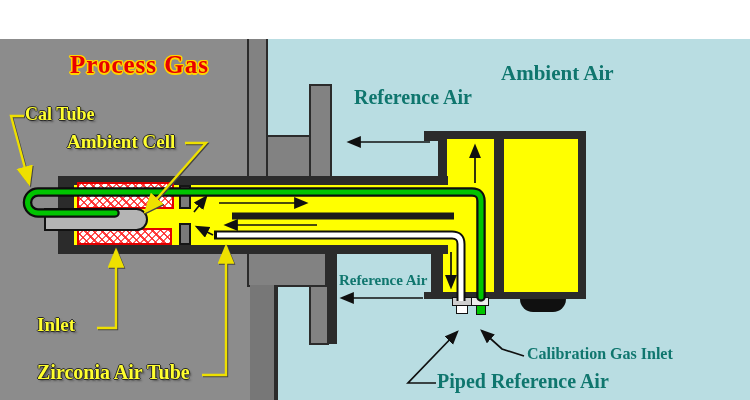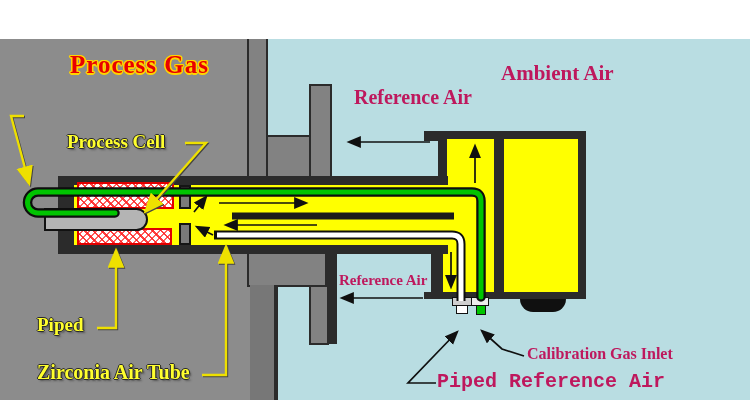--- a/index.html
+++ b/index.html
@@ -43,34 +43,34 @@
         border:2px solid #111;box-sizing:border-box;border-radius:0 14px 14px 0;}
   
   .fit-box-l{left:452px;top:258px;width:21px;height:9px;background:#cfcfcf;border:1px solid #111;box-sizing:border-box;}
   .fit-stub-l{left:456px;top:266px;width:12px;height:9px;background:#fff;border:1px solid #111;box-sizing:border-box;}
   .fit-box-r{left:471px;top:258px;width:18px;height:9px;background:#ececec;border:1px solid #111;box-sizing:border-box;}
   .fit-stub-r{left:476px;top:266px;width:10px;height:10px;background:#00c400;border:1px solid #111;box-sizing:border-box;}
   
   #overlay{left:0;top:0;width:750px;height:400px;pointer-events:none;}
   
   .lbl{position:absolute;font-weight:bold;white-space:nowrap;line-height:1.05;}
-  .blue{color:#be185d;}
+  .blue{color:#0f766e;}
   .yellow{color:#ffff2e;text-shadow:-1px 0 #2a2a2a,1px 0 #2a2a2a,0 -1px #2a2a2a,0 1px #2a2a2a,2px 2px 2px rgba(40,40,40,.55);}
   .process{left:70px;top:13px;font-size:25px;color:#e80000;letter-spacing:1px;
     text-shadow:-1.5px 0 #ffd400,1.5px 0 #ffd400,0 -1.5px #ffd400,0 1.5px #ffd400,
                 -1px -1px #ffd400,1px 1px #ffd400,-1px 1px #ffd400,1px -1px #ffd400;}
   .ambient{left:501px;top:23px;font-size:21px;}
   .ref-top{left:354px;top:48px;font-size:20px;}
   .cal-tube{left:25px;top:66px;font-size:18px;}
   .zirconia{left:67px;top:93px;font-size:19px;}
   .heater-lbl{left:37px;top:276px;font-size:19px;}
   .rat{left:37px;top:323px;font-size:20px;}
   .ref-small{left:339px;top:234px;font-size:15px;}
   .cgi{left:527px;top:307px;font-size:16px;}
-  .pra{left:437px;top:332px;font-size:20px;font-family:Liberation Mono, monospace;}
+  .pra{left:437px;top:332px;font-size:20px;}
 </style>
 </head>
 <body>
 
 <div id="stage">
 
   <div class="abs gray-bg"></div>
   <div class="abs wall top-block"></div>
   <div class="abs wall plate1"></div>
   <div class="abs wall plateB"></div>
@@ -139,20 +139,21 @@
       <path d="M24,77 L11,77 L29,144" marker-end="url(#mY)"></path>
       <path d="M185,104 L206,104 L146,172" marker-end="url(#mY)"></path>
       <path d="M97,289 L116,289 L116,212" marker-end="url(#mY)"></path>
       <path d="M202,336 L226,336 L226,208" marker-end="url(#mY)"></path>
     </g>
   </svg>
 
   <div class="lbl process">Process Gas</div>
   <div class="lbl blue ambient">Ambient Air</div>
   <div class="lbl blue ref-top">Reference Air</div>
-  <div class="lbl yellow zirconia">Process Cell</div>
-  <div class="lbl yellow heater-lbl">Piped</div>
+  <div class="lbl yellow cal-tube">Cal Tube</div>
+  <div class="lbl yellow zirconia">Ambient Cell</div>
+  <div class="lbl yellow heater-lbl">Inlet</div>
   <div class="lbl yellow rat">Zirconia Air Tube</div>
   <div class="lbl blue ref-small">Reference Air</div>
   <div class="lbl blue cgi">Calibration Gas Inlet</div>
   <div class="lbl blue pra">Piped Reference Air</div>
 
 </div>
 
 </body></html>

